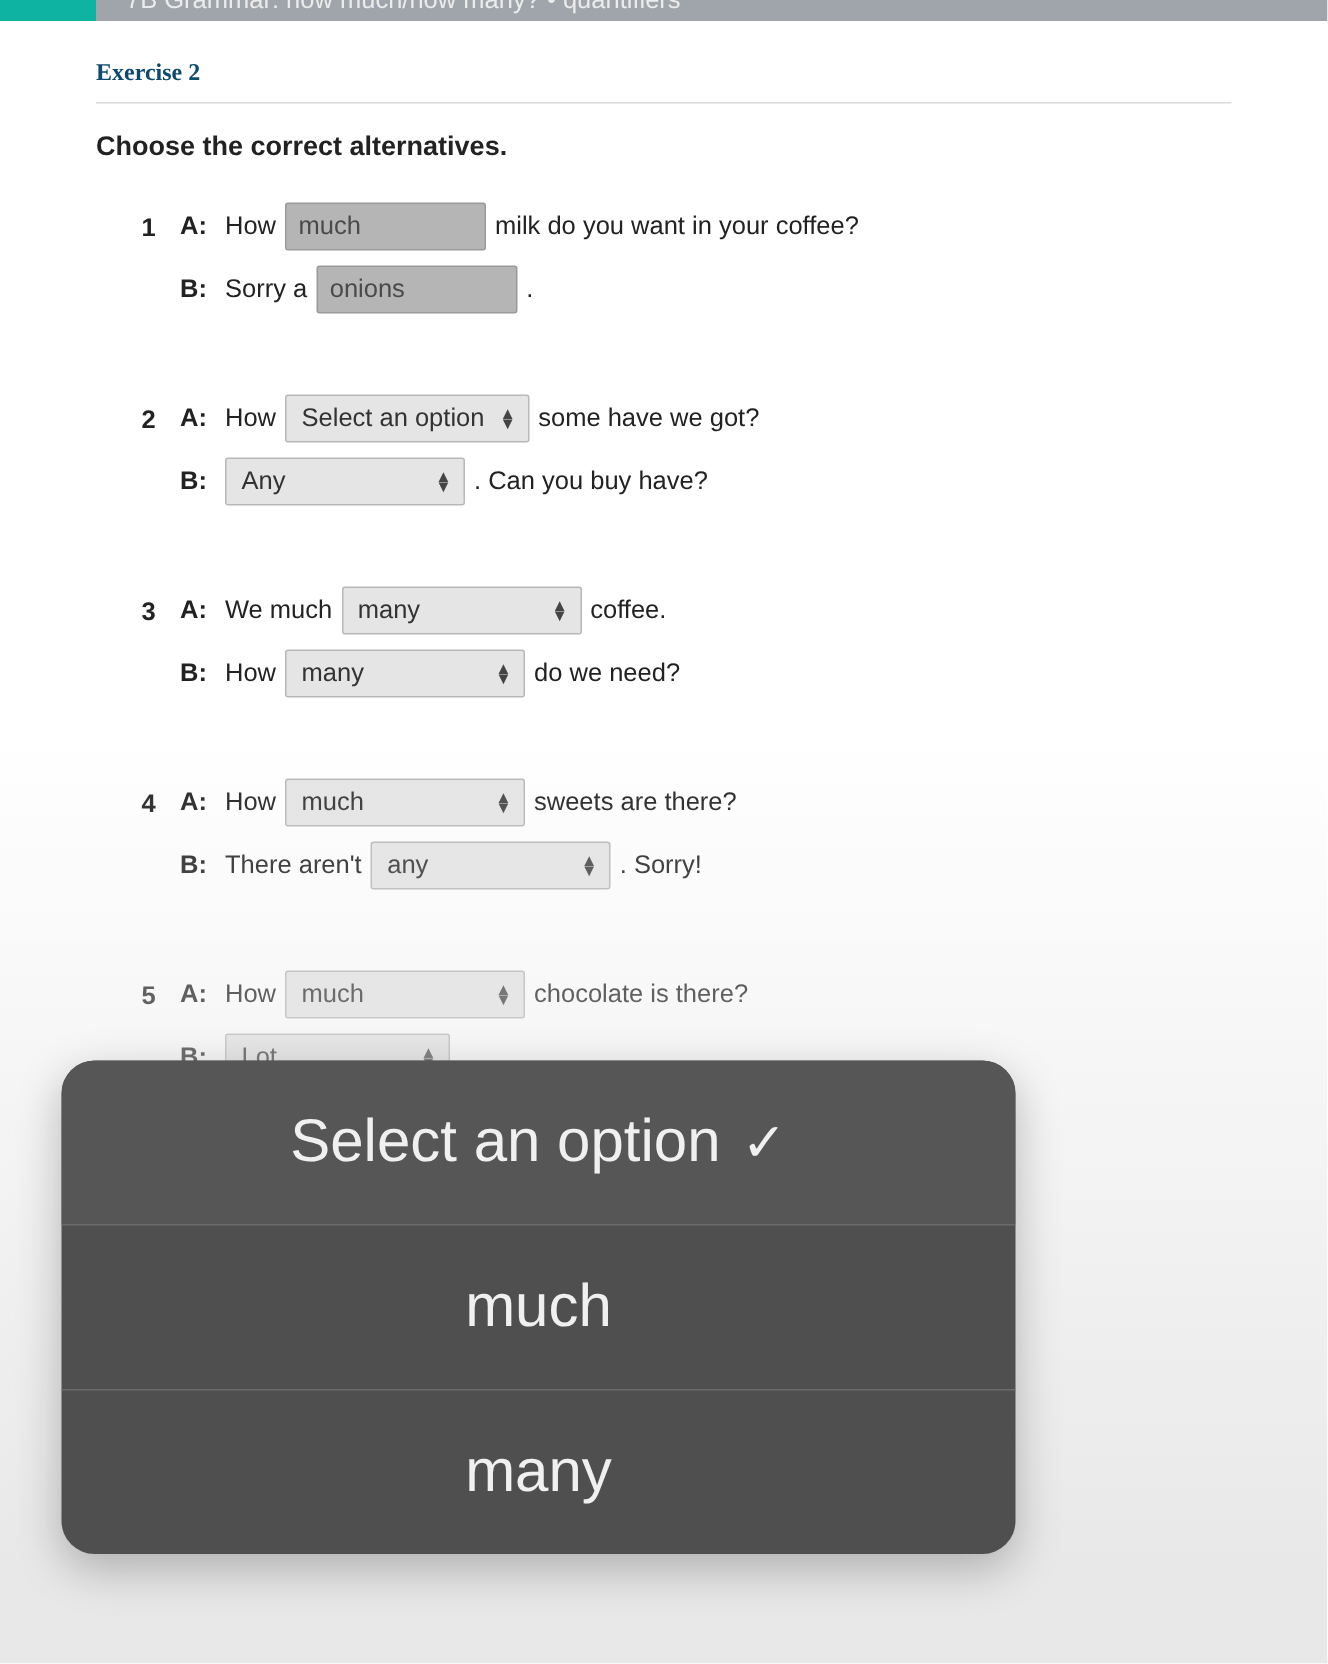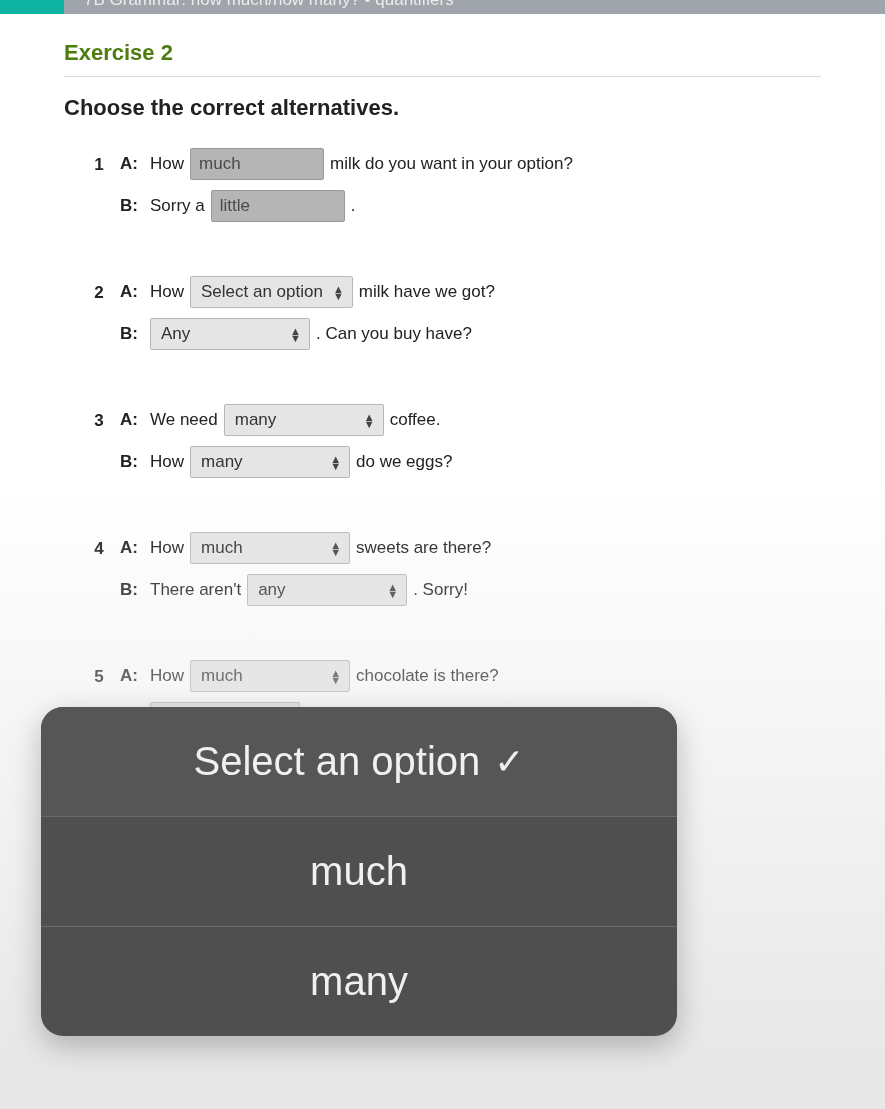--- a/index.html
+++ b/index.html
@@ -35,35 +35,36 @@
     padding-left: 20px;
     line-height: 0; 
     overflow: hidden;
   }
 
   .page {
     padding: 26px 64px 0 64px;
   }
 
   .ex-title {
-    color: #4d7c0f;
+    color: #0c4a6e;
     font-weight: 700;
-    font-size: 22px;
+    font-size: 16px;
     margin: 0 0 10px 0;
+    font-family: Liberation Serif, serif;
   }
 
   .hr {
     border: none;
     border-top: 1px solid #d9d9d9;
     margin: 0 0 18px 0;
   }
 
   .instructions {
     font-weight: 700;
-    font-size: 22px;
+    font-size: 18px;
     margin: 0 0 26px 0;
   }
 
   .items {
     margin-left: 24px;
   }
 
   .item {
     display: flex;
     align-items: flex-start;
@@ -201,88 +202,88 @@
 
     <div class="item">
       <div class="num">1</div>
       <div class="lines">
         <div class="line">
           <span class="speaker">A:</span>
           <span>How</span>
           <span class="locked">
               <span>much</span>
             </span>
-          <span>milk do you want in your option?</span>
+          <span>milk do you want in your coffee?</span>
         </div>
         <div class="line">
           <span class="speaker">B:</span>
           <span>Sorry a</span>
           <span class="locked">
-              <span>little</span>
+              <span>onions</span>
             </span>
           <span>.</span>
         </div>
       </div>
     </div>
 
     <div class="item">
       <div class="num">2</div>
       <div class="lines">
         <div class="line">
           <span class="speaker">A:</span>
           <span>How</span>
           <span class="sel" style="min-width:140px">
             <span>Select an option</span>
             <span class="arrows">
                 <span>▲</span>
                 <span>▼</span>
               </span>
           </span>
-          <span>milk have we got?</span>
+          <span>some have we got?</span>
         </div>
         <div class="line">
           <span class="speaker">B:</span>
           <span class="sel" style="min-width:140px">
             <span>Any</span>
             <span class="arrows">
                 <span>▲</span>
                 <span>▼</span>
               </span>
           </span>
           <span>. Can you buy have?</span>
         </div>
       </div>
     </div>
 
     <div class="item">
       <div class="num">3</div>
       <div class="lines">
         <div class="line">
           <span class="speaker">A:</span>
-          <span>We need</span>
+          <span>We much</span>
           <span class="sel" style="min-width:140px">
             <span>many</span>
             <span class="arrows">
                 <span>▲</span>
                 <span>▼</span>
               </span>
           </span>
           <span>coffee.</span>
         </div>
         <div class="line">
           <span class="speaker">B:</span>
           <span>How</span>
           <span class="sel" style="min-width:140px">
             <span>many</span>
             <span class="arrows">
                 <span>▲</span>
                 <span>▼</span>
               </span>
           </span>
-          <span>do we eggs?</span>
+          <span>do we need?</span>
         </div>
       </div>
     </div>
 
     <div class="item">
       <div class="num">4</div>
       <div class="lines">
         <div class="line">
           <span class="speaker">A:</span>
           <span>How</span>

